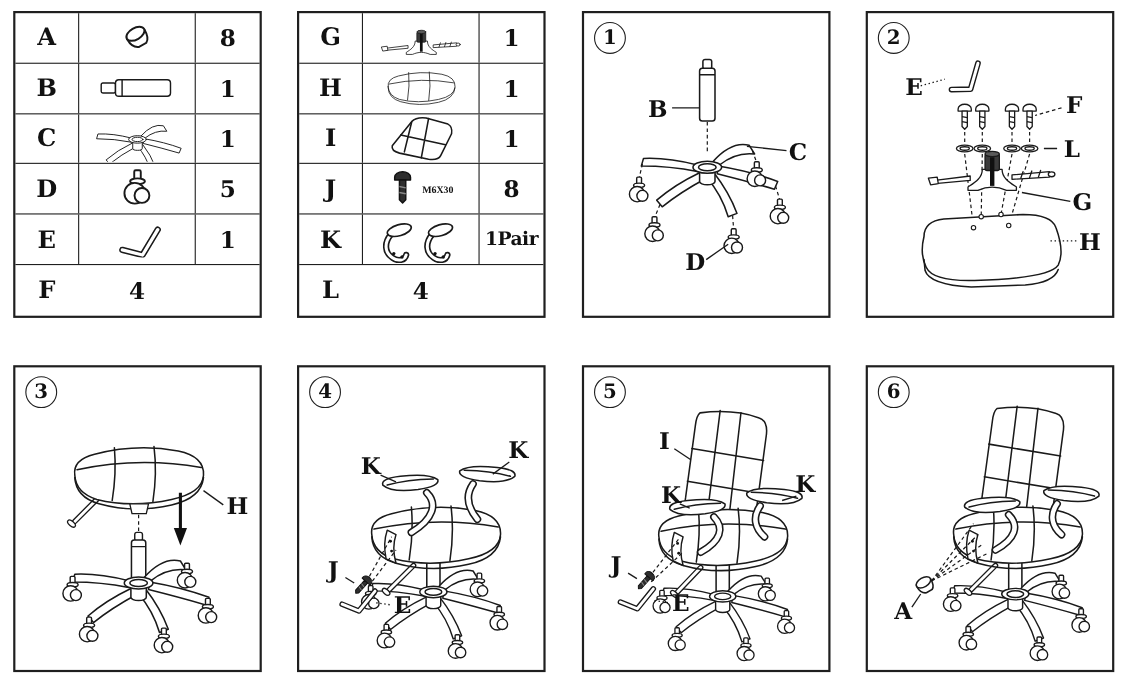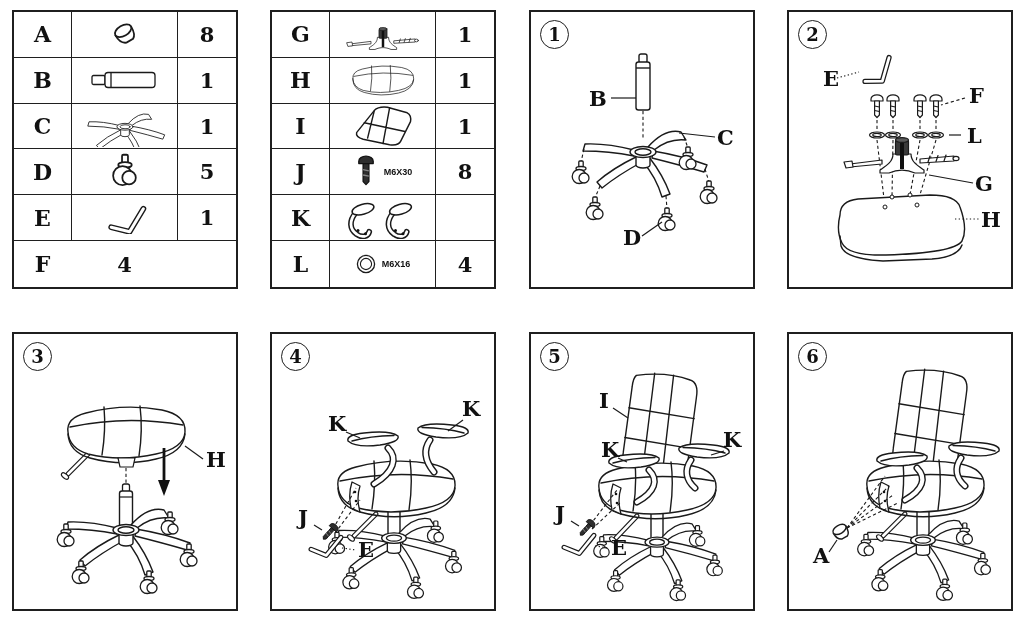--- a/index.html
+++ b/index.html
@@ -11,21 +11,21 @@
 
   
   .table-panel { display:grid; grid-template-rows:repeat(6,1fr); }
   .trow { display:grid; grid-template-columns:57px 1fr 58px; border-bottom:1.5px solid #1f1f1f; min-height:0; }
   .trow:last-child { border-bottom:none; }
   .cell { display:flex; align-items:center; justify-content:center; min-height:0; }
   .cell.letter { font-size:22px; font-weight:bold; }
   .cell.qty  { font-size:21px; font-weight:bold; }
   .cell.qty.pair { font-size:17px; letter-spacing:-0.5px; }
   .cell.icon { border-left:1.5px solid #1f1f1f; border-right:1.5px solid #1f1f1f; gap:5px; }
-  .sizetext { font-family:Liberation Sans, sans-serif; font-size:9px; font-weight:bold; }
+  .sizetext { font-family:Liberation Serif, serif; font-size:9px; font-weight:bold; }
 
   
   .step-panel { }
   .badge { position:absolute; left:9px; top:8px; width:29px; height:29px; border:1.8px solid #1f1f1f;
            border-radius:50%; display:flex; align-items:center; justify-content:center;
            font-size:18px; font-weight:bold; background:#fff; z-index:3; }
   svg.diagram { position:absolute; left:0; top:0; width:100%; height:100%; }
 
   text.plabel { font-family:"DejaVu Serif", serif; font-size:21px; font-weight:bold; fill:#111; }
   .ld   { stroke:#1a1a1a; stroke-width:1.2; fill:none; }
@@ -268,30 +268,24 @@
     </div>
     <div class="cell qty">8</div>
   </div>
   <div class="trow">
     <div class="cell letter">K</div>
     <div class="cell icon">
       <svg width="70" height="42" viewBox="-35 -21 70 42">
             <use href="#sym-armpair" transform="scale(1.25)"></use>
           </svg>
     </div>
+    <div class="cell qty pair">1Pair</div>
   </div>
   <div class="trow">
     <div class="cell letter">L</div>
-    <div class="cell icon">
-      <svg width="22" height="22" viewBox="-11 -11 22 22">
-        <circle cx="0" cy="0" r="8.6" fill="#fff" stroke="#1a1a1a" stroke-width="1.3"></circle>
-        <circle cx="0" cy="0" r="5.6" fill="none" stroke="#1a1a1a" stroke-width="1.1"></circle>
-      </svg>
-      <span class="sizetext">M6X16</span>
-    </div>
     <div class="cell qty">4</div>
   </div>
 </section>
 
 <section class="panel step-panel" style="left:529px; top:10px;">
   <div class="badge">1</div>
   <svg class="diagram" viewBox="0 0 222 275">
     <line class="dash" x1="112" y1="99" x2="112" y2="127"></line>
     <use href="#sym-gaslift" transform="translate(112,42)"></use>
     <use href="#sym-base" transform="translate(112,142)"></use>

